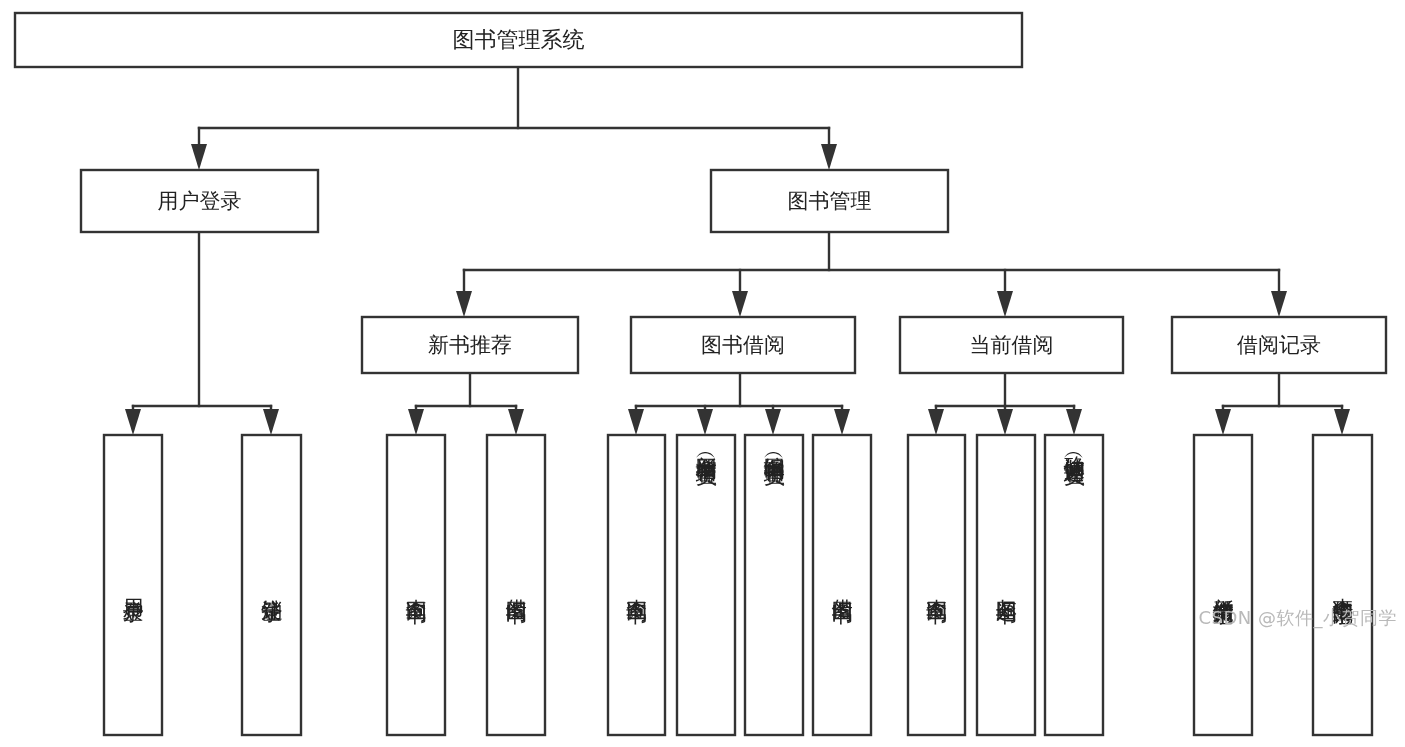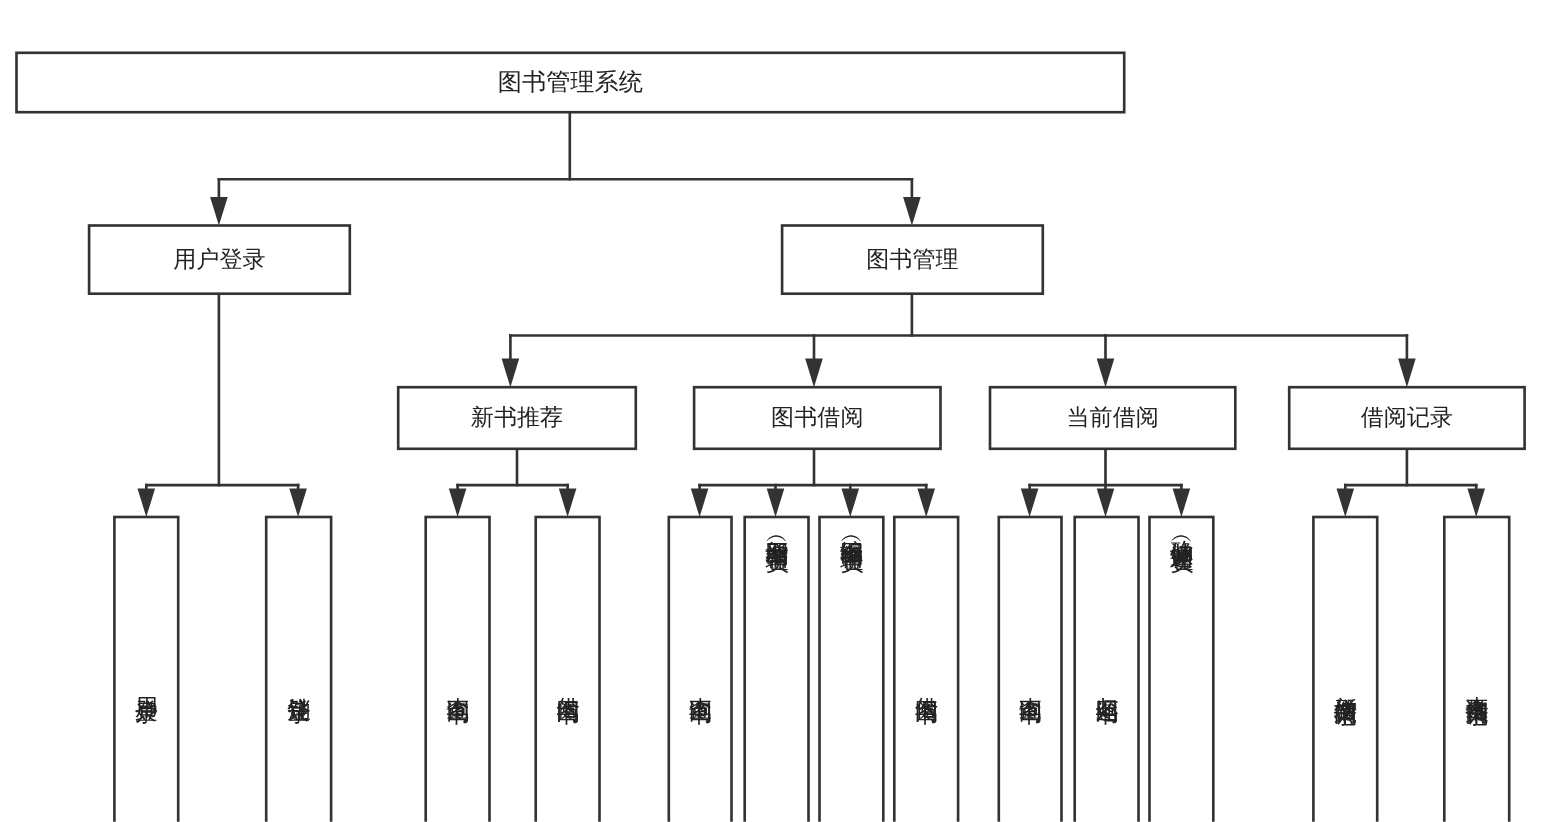--- a/index.html
+++ b/index.html
@@ -11,21 +11,20 @@
     width: 1405px;
     height: 747px;
     font-family: "DejaVu Sans", "Liberation Sans", sans-serif;
     overflow: hidden;
     position: relative;
   }
   #diagram-root {
     position: relative;
     width: 1405px;
     height: 635px;
-    margin-top: 35px;
   }
   svg.flow {
     position: absolute;
     top: 0; left: 0;
     width: 1405px;
     height: 747px;
     display: block;
   }
   .node-rect {
     fill: #ffffff;
@@ -243,13 +242,14 @@
       <div class="vlabel-wrap" style="left: 1045px; top: 439px; width: 58px; height: 292px; align-items: flex-start;">
         <span class="vlabel">确认归还（管理员）</span>
       </div>
       <div class="vlabel-wrap" style="left: 1194px; top: 439px; width: 58px; height: 292px; align-items: center;">
         <span class="vlabel">新增借阅记录</span>
       </div>
       <div class="vlabel-wrap" style="left: 1313px; top: 439px; width: 59px; height: 292px; align-items: center;">
         <span class="vlabel">查询借阅记录</span>
       </div>
     </div>
+  <div class="watermark">CSDN @软件_小贺同学</div>
 </div>
 
 </body></html>

